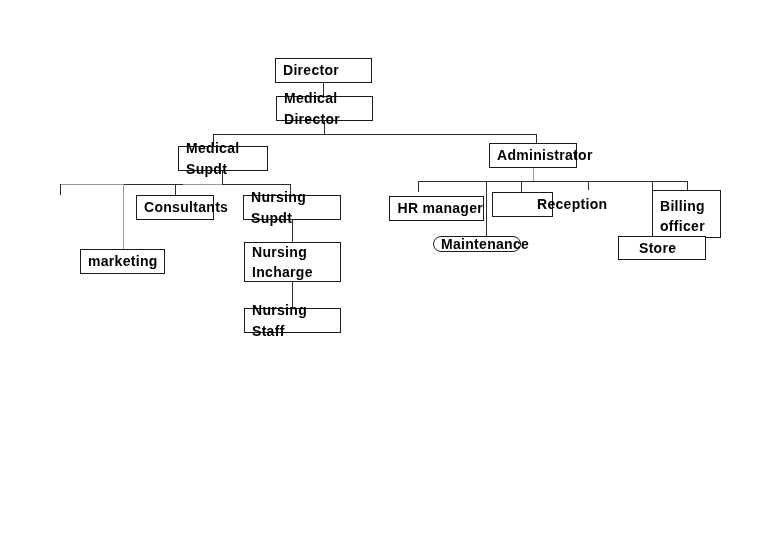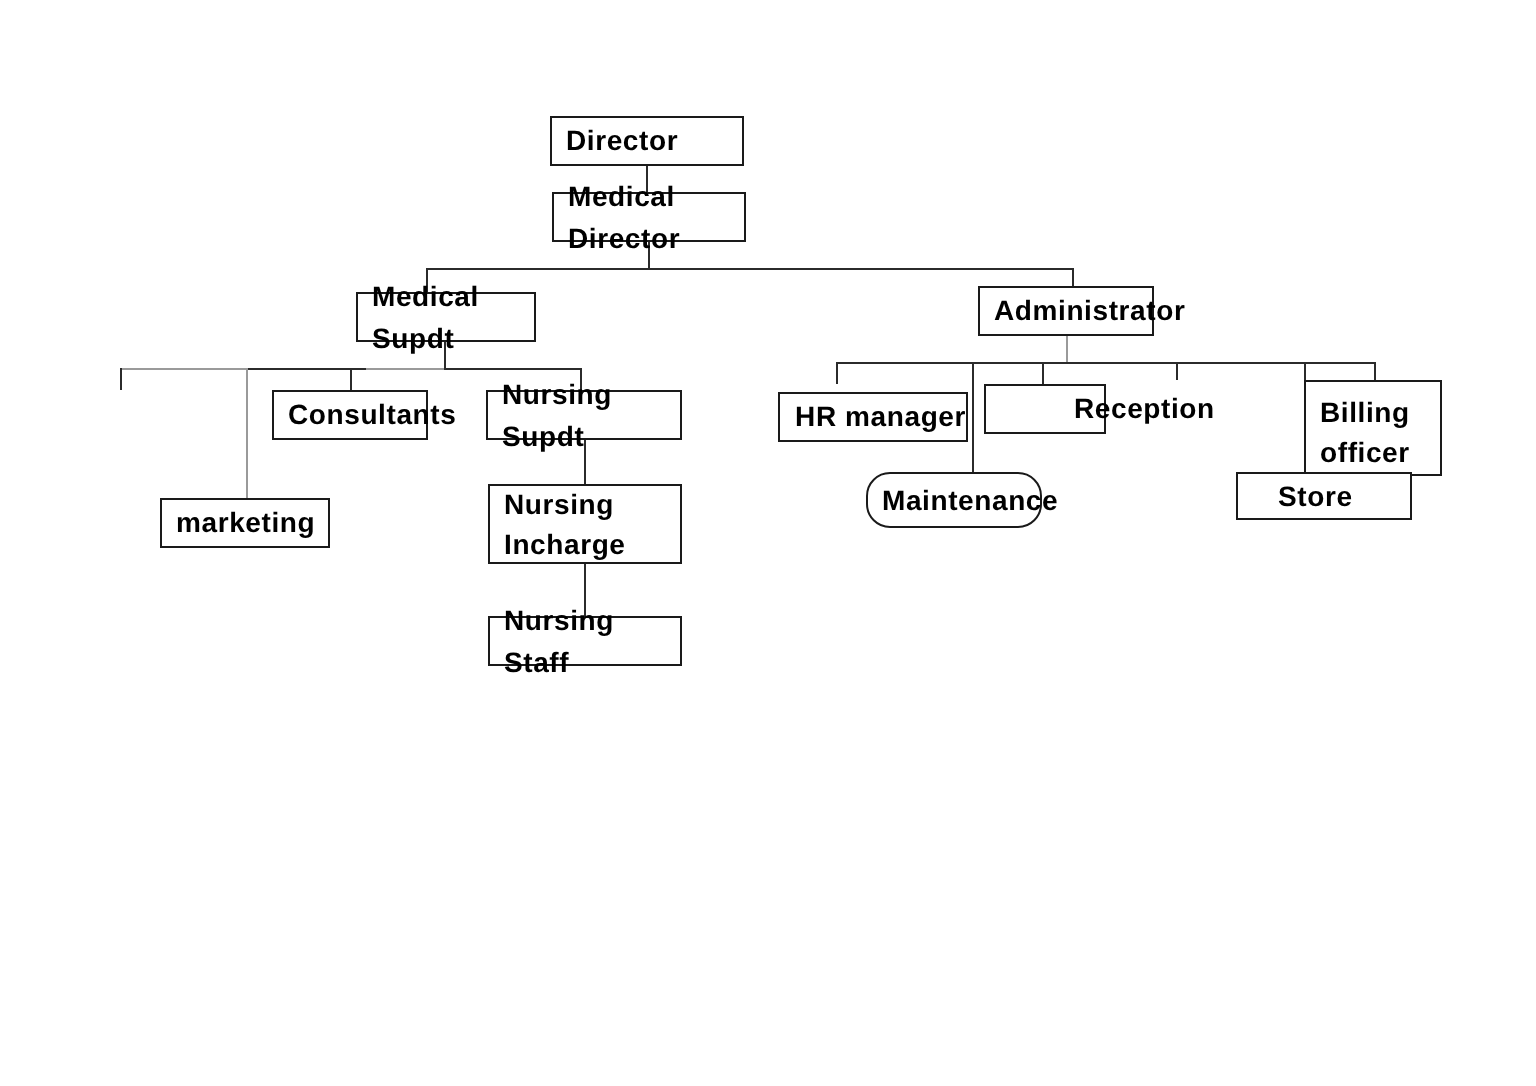--- a/index.html
+++ b/index.html
@@ -140,21 +140,21 @@
   <div class="node" style="left:492px; top:192px; width:61px; height:25px;padding-left:44px;">
     <span>Reception</span>
   </div>
 
 
   <div class="node two-line" style="left:652px; top:190px; width:69px; height:48px;">
     <span class="ln">Billing</span>
     <span class="ln">officer</span>
   </div>
 
-  <div class="node" style="left:433px; top:236px; width:88px; height:28px;border-radius:12px;">
+  <div class="node" style="left:433px; top:236px; width:88px; height:16px;border-radius:12px;">
     <span>Maintenance</span>
   </div>
 
   <div class="node" style="left:618px; top:236px; width:88px; height:24px;padding-left:20px;">
     <span>Store</span>
   </div>
 
 </div>
 
 </body></html>

